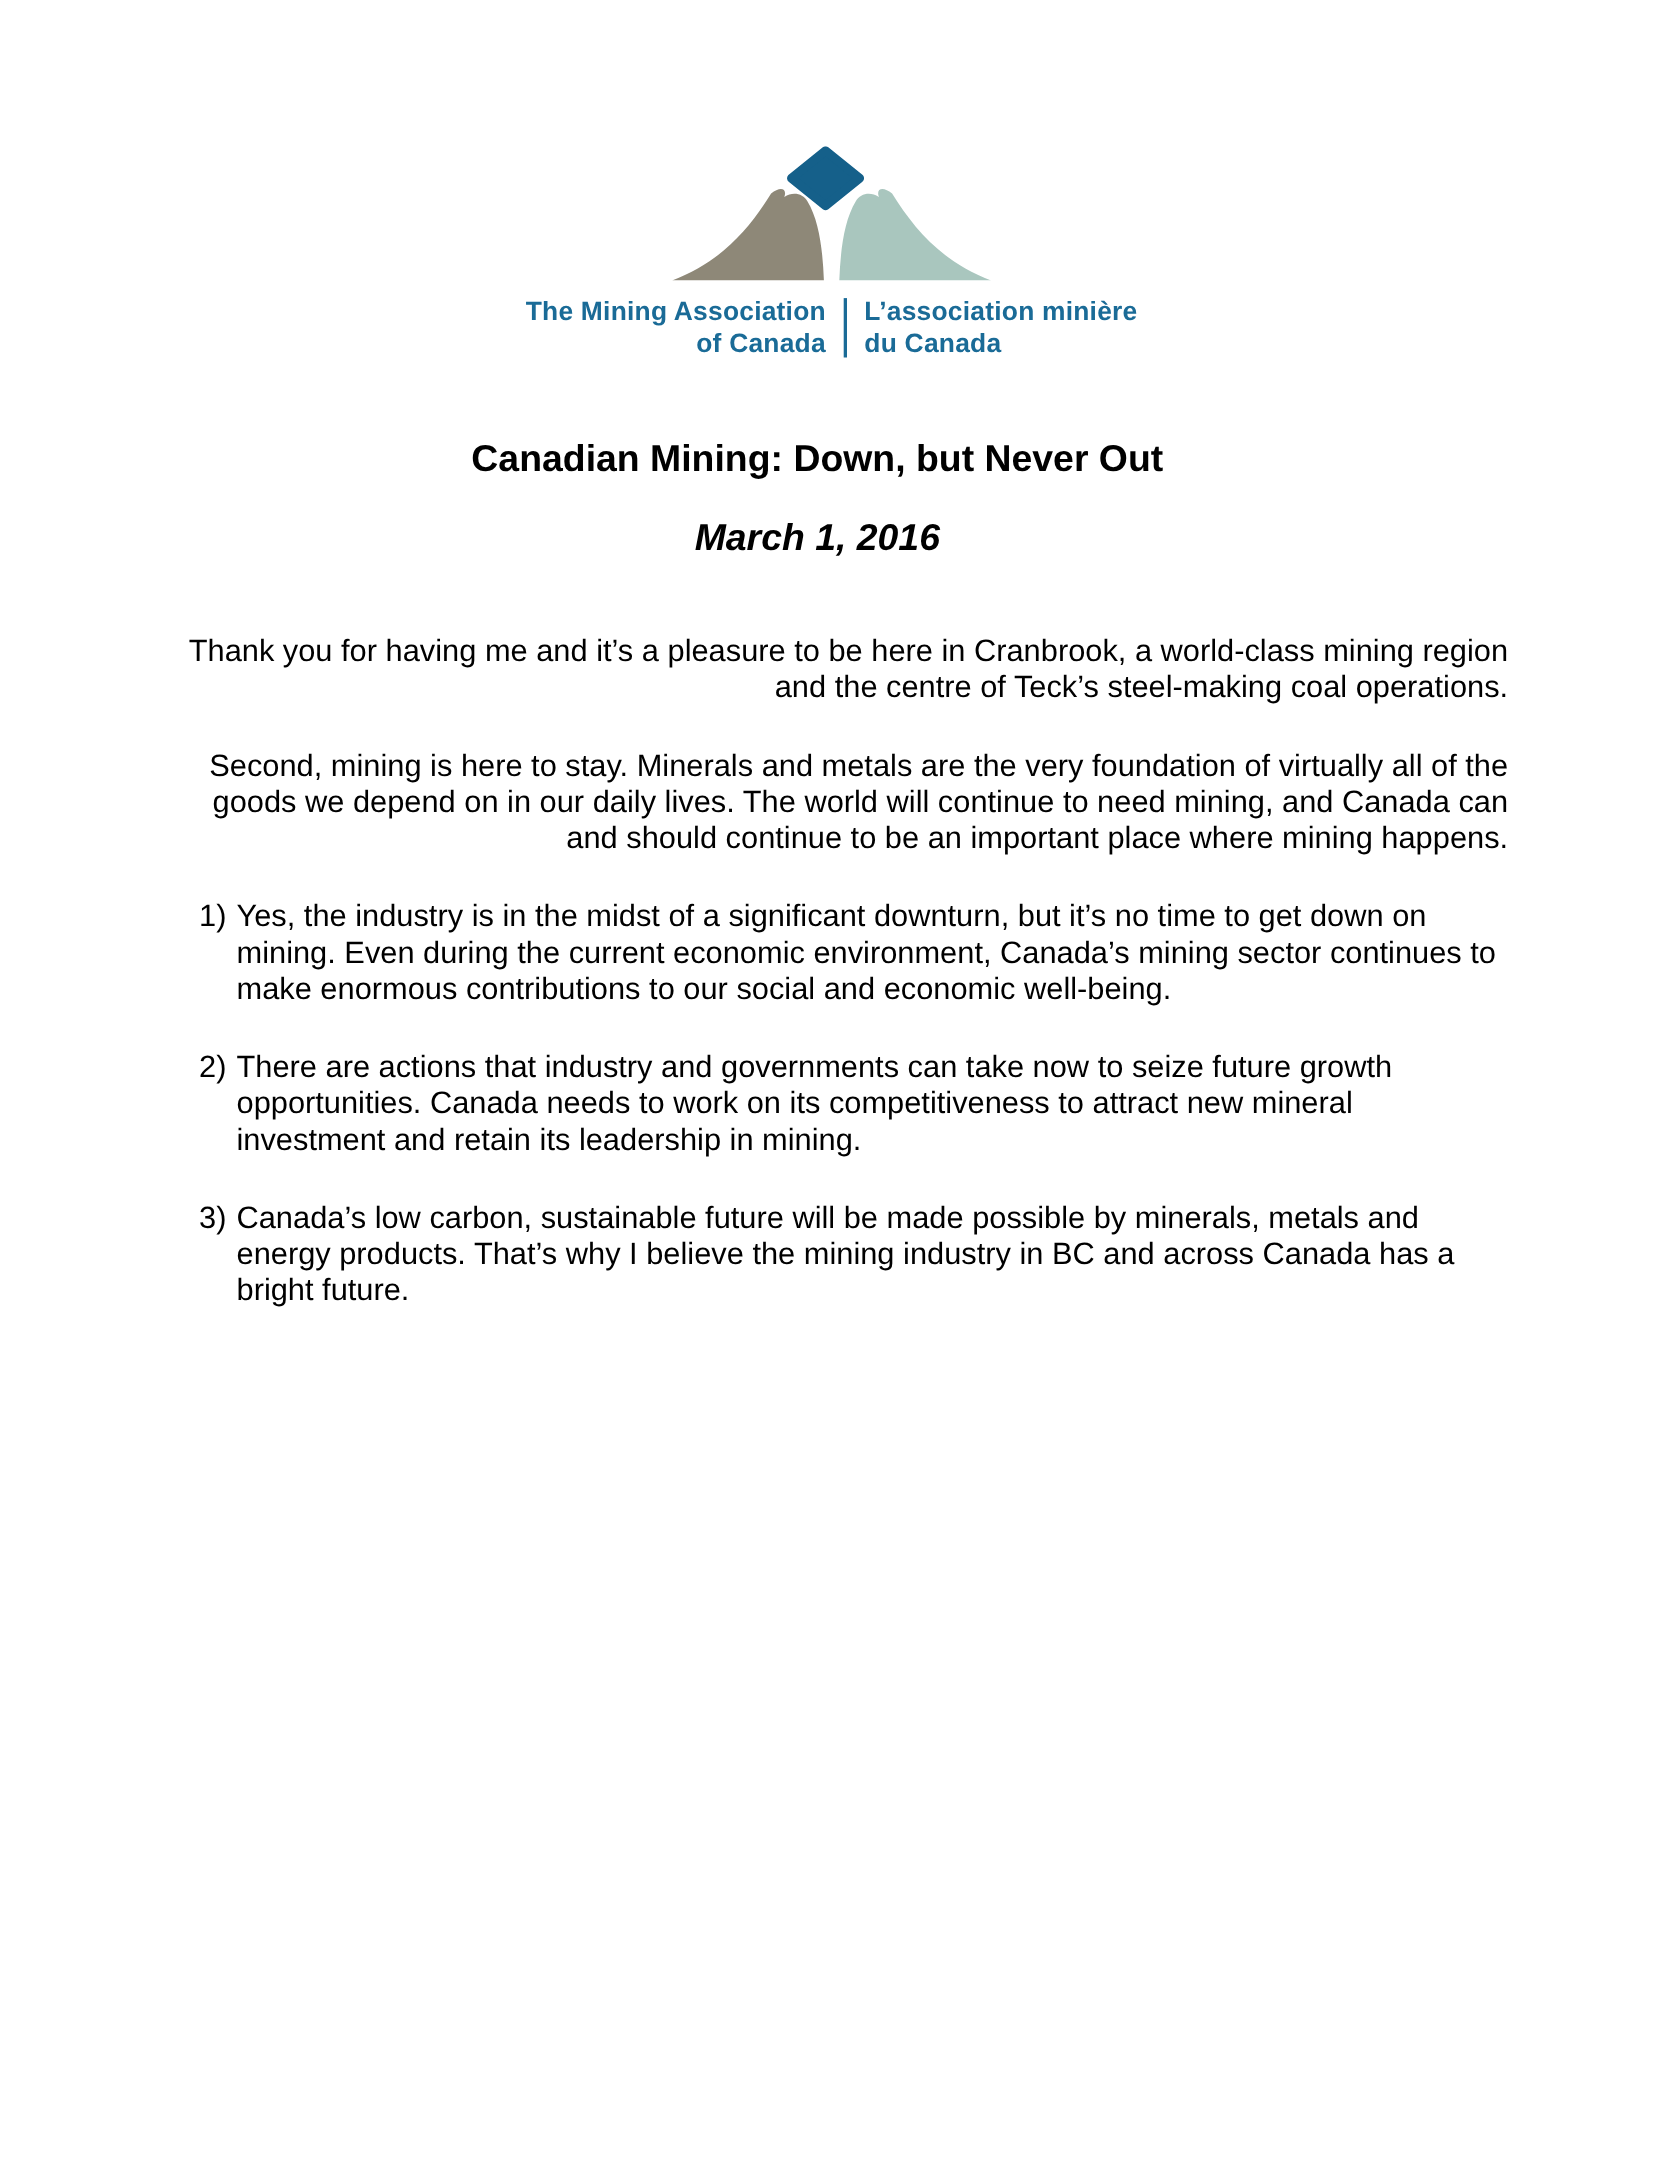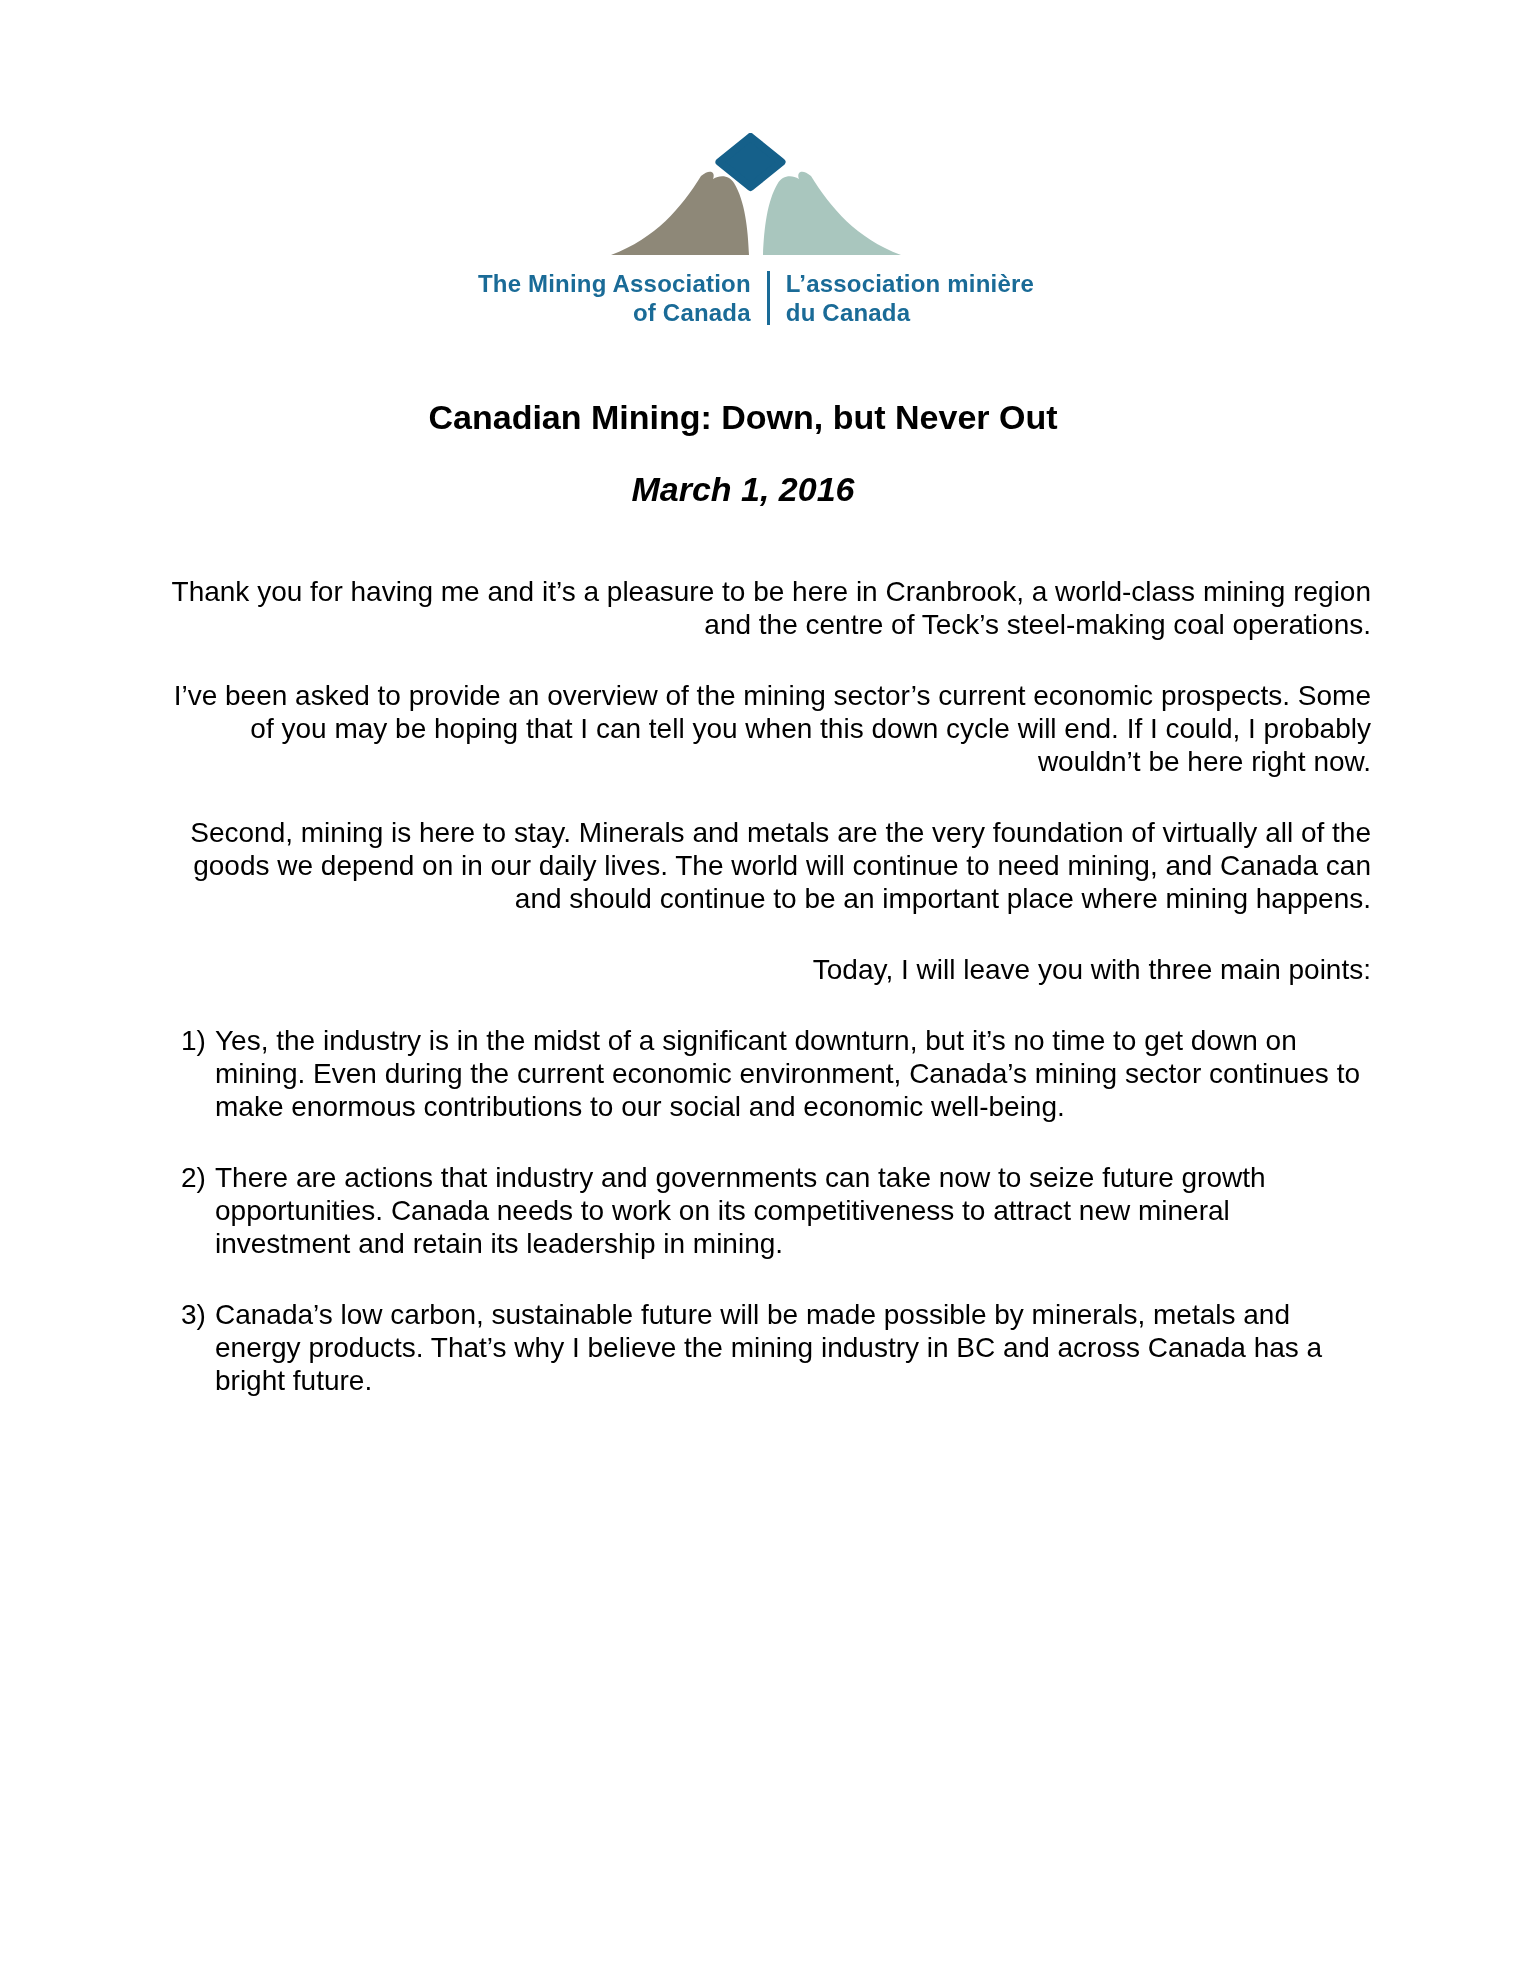--- a/index.html
+++ b/index.html
@@ -111,23 +111,21 @@
   </div>
 
   <h1 class="doc-title">Canadian Mining: Down, but Never Out</h1>
 
   <h2 class="doc-subtitle">
     <span class="logo-line">March 1, 2016</span>
   </h2>
 
   <div class="doc-body">
     <p>Thank you for having me and it’s a pleasure to be here in Cranbrook, a world-class mining region and the centre of Teck’s steel-making coal operations.</p>
-    <p>I’ve been asked to provide an overview of the mining sector’s current economic prospects. Some of you may be hoping that I can tell you when this down cycle will end. If I could, I probably wouldn’t be here right now.</p>
     <p>Second, mining is here to stay. Minerals and metals are the very foundation of virtually all of the goods we depend on in our daily lives. The world will continue to need mining, and Canada can and should continue to be an important place where mining happens.</p>
-    <p>Today, I will leave you with three main points:</p>
 
     <div class="num-list">
       <div class="list-item">
         <span class="num">1)</span>
         <span class="li-text">Yes, the industry is in the midst of a significant downturn, but it’s no time to get down on mining. Even during the current economic environment, Canada’s mining sector continues to make enormous contributions to our social and economic well-being.</span>
       </div>
       <div class="list-item">
         <span class="num">2)</span>
         <span class="li-text">There are actions that industry and governments can take now to seize future growth opportunities. Canada needs to work on its competitiveness to attract new mineral investment and retain its leadership in mining.</span>
       </div>

